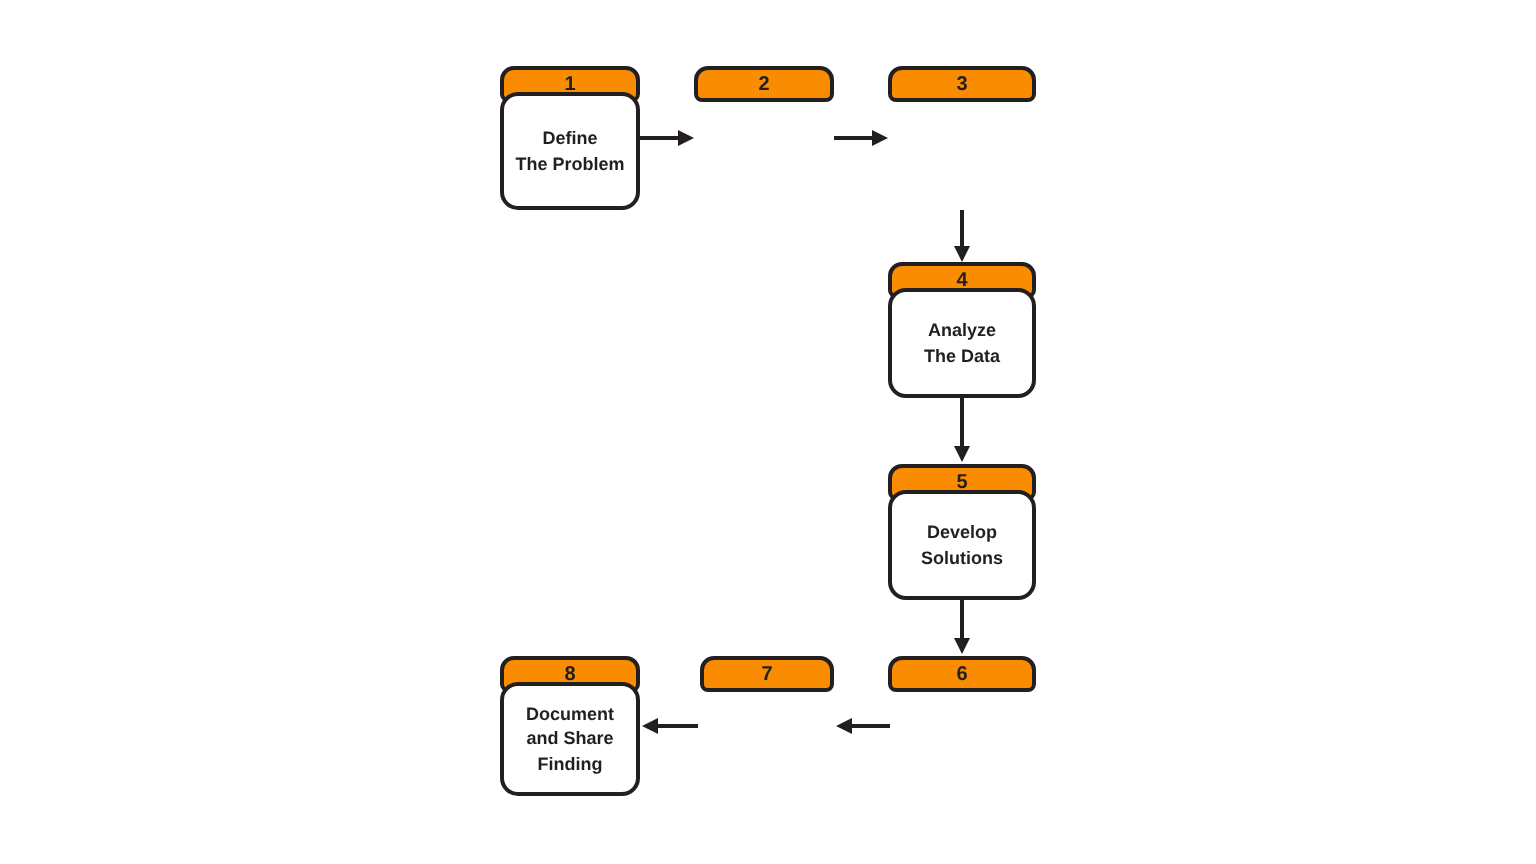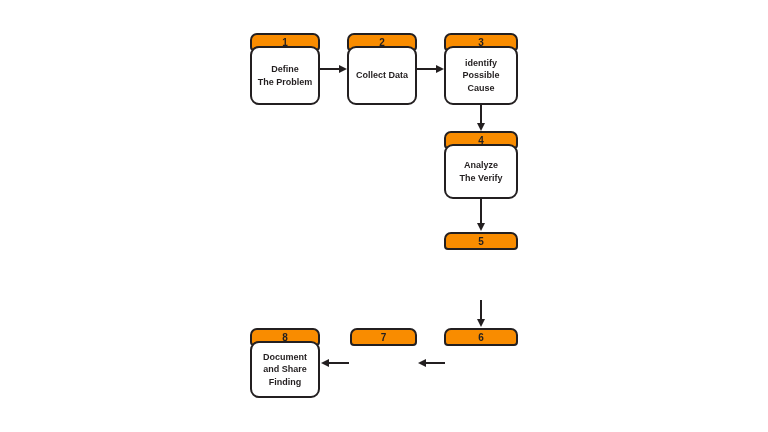--- a/index.html
+++ b/index.html
@@ -101,43 +101,40 @@
   <div class="node" style="left:250px; top:33px; width:70px; height:72px;">
     <div class="node-header">1</div>
     <div class="node-body">
       <span class="node-label">Define
 The Problem</span>
     </div>
   </div>
 
   <div class="node" style="left:347px; top:33px; width:70px; height:72px;">
     <div class="node-header">2</div>
-    <div class="node-body">
-      <span class="node-label">Collect Data</span>
-    </div>
   </div>
 
   <div class="node" style="left:444px; top:33px; width:74px; height:72px;">
     <div class="node-header">3</div>
-    <div class="node-body">
-      <span class="node-label">identify
-Possible Cause</span>
-    </div>
   </div>
 
   <div class="node" style="left:444px; top:131px; width:74px; height:68px;">
     <div class="node-header">4</div>
     <div class="node-body">
       <span class="node-label">Analyze
-The Verify</span>
+The Data</span>
     </div>
   </div>
 
   <div class="node" style="left:444px; top:232px; width:74px; height:68px;">
     <div class="node-header">5</div>
+    <div class="node-body">
+      <span class="node-label">Develop
+Solutions</span>
+    </div>
   </div>
 
   <div class="node" style="left:444px; top:328px; width:74px; height:70px;">
     <div class="node-header">6</div>
   </div>
 
   <div class="node" style="left:350px; top:328px; width:67px; height:70px;">
     <div class="node-header">7</div>
   </div>
 

